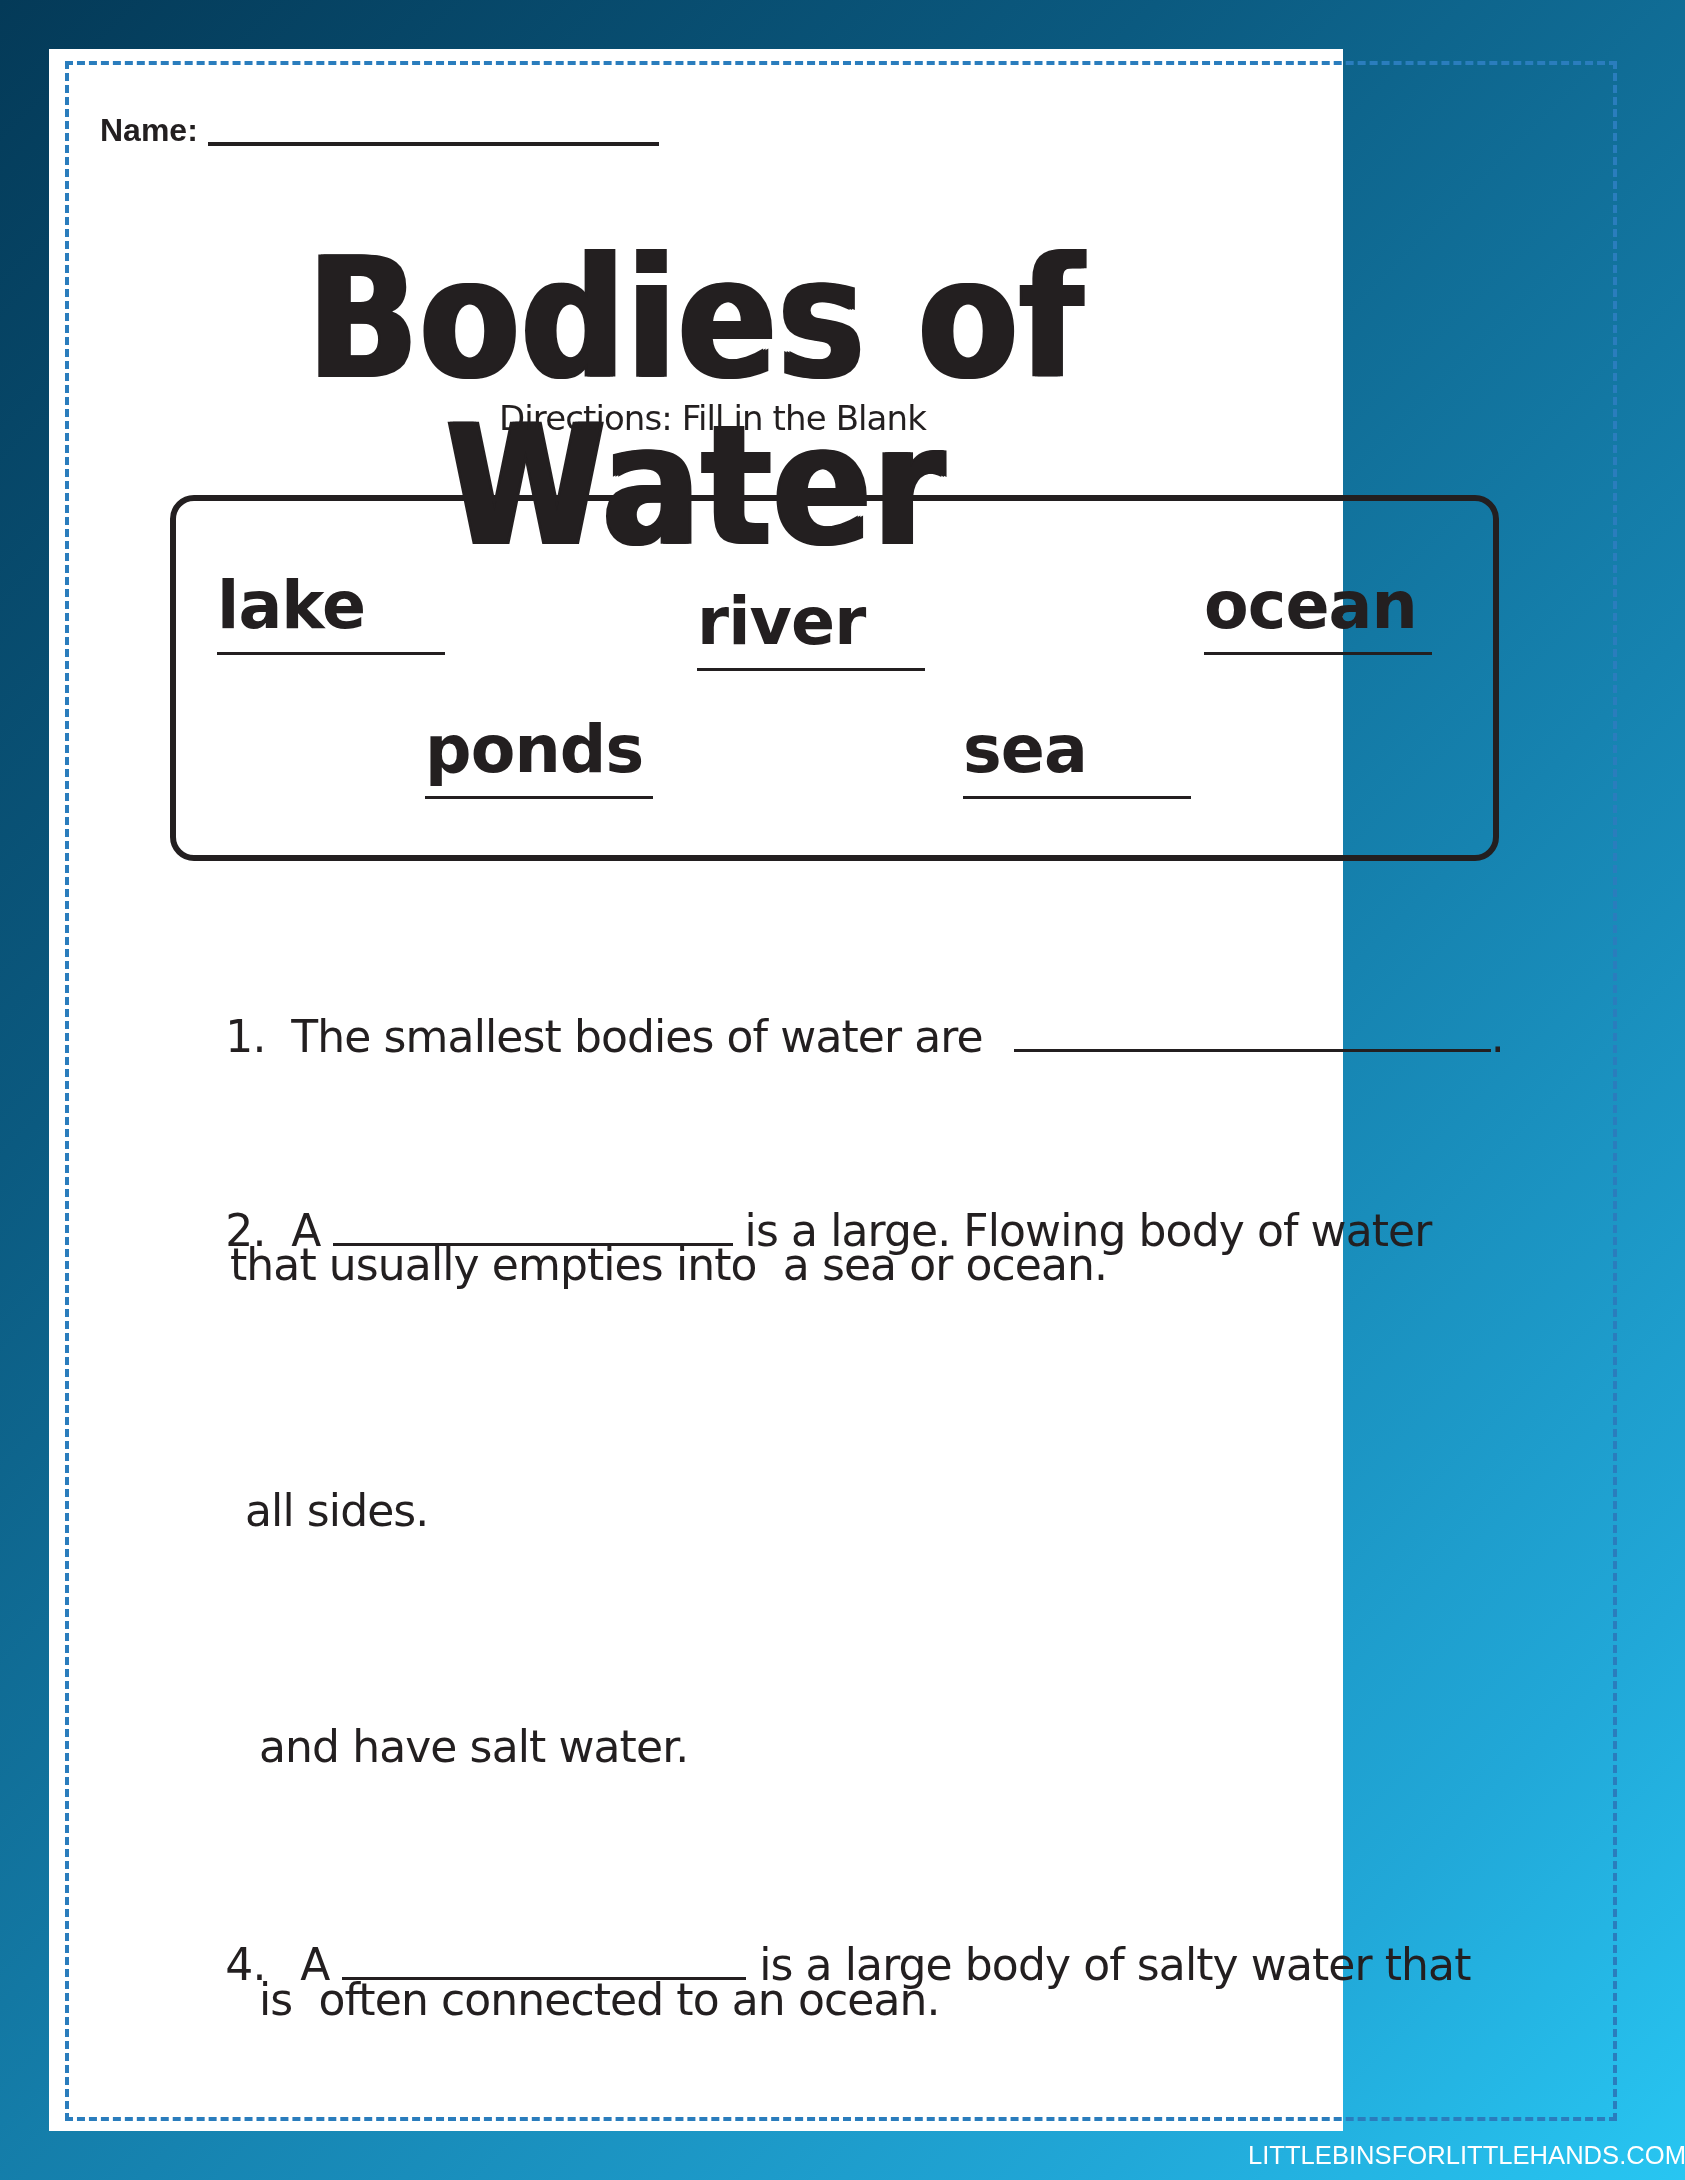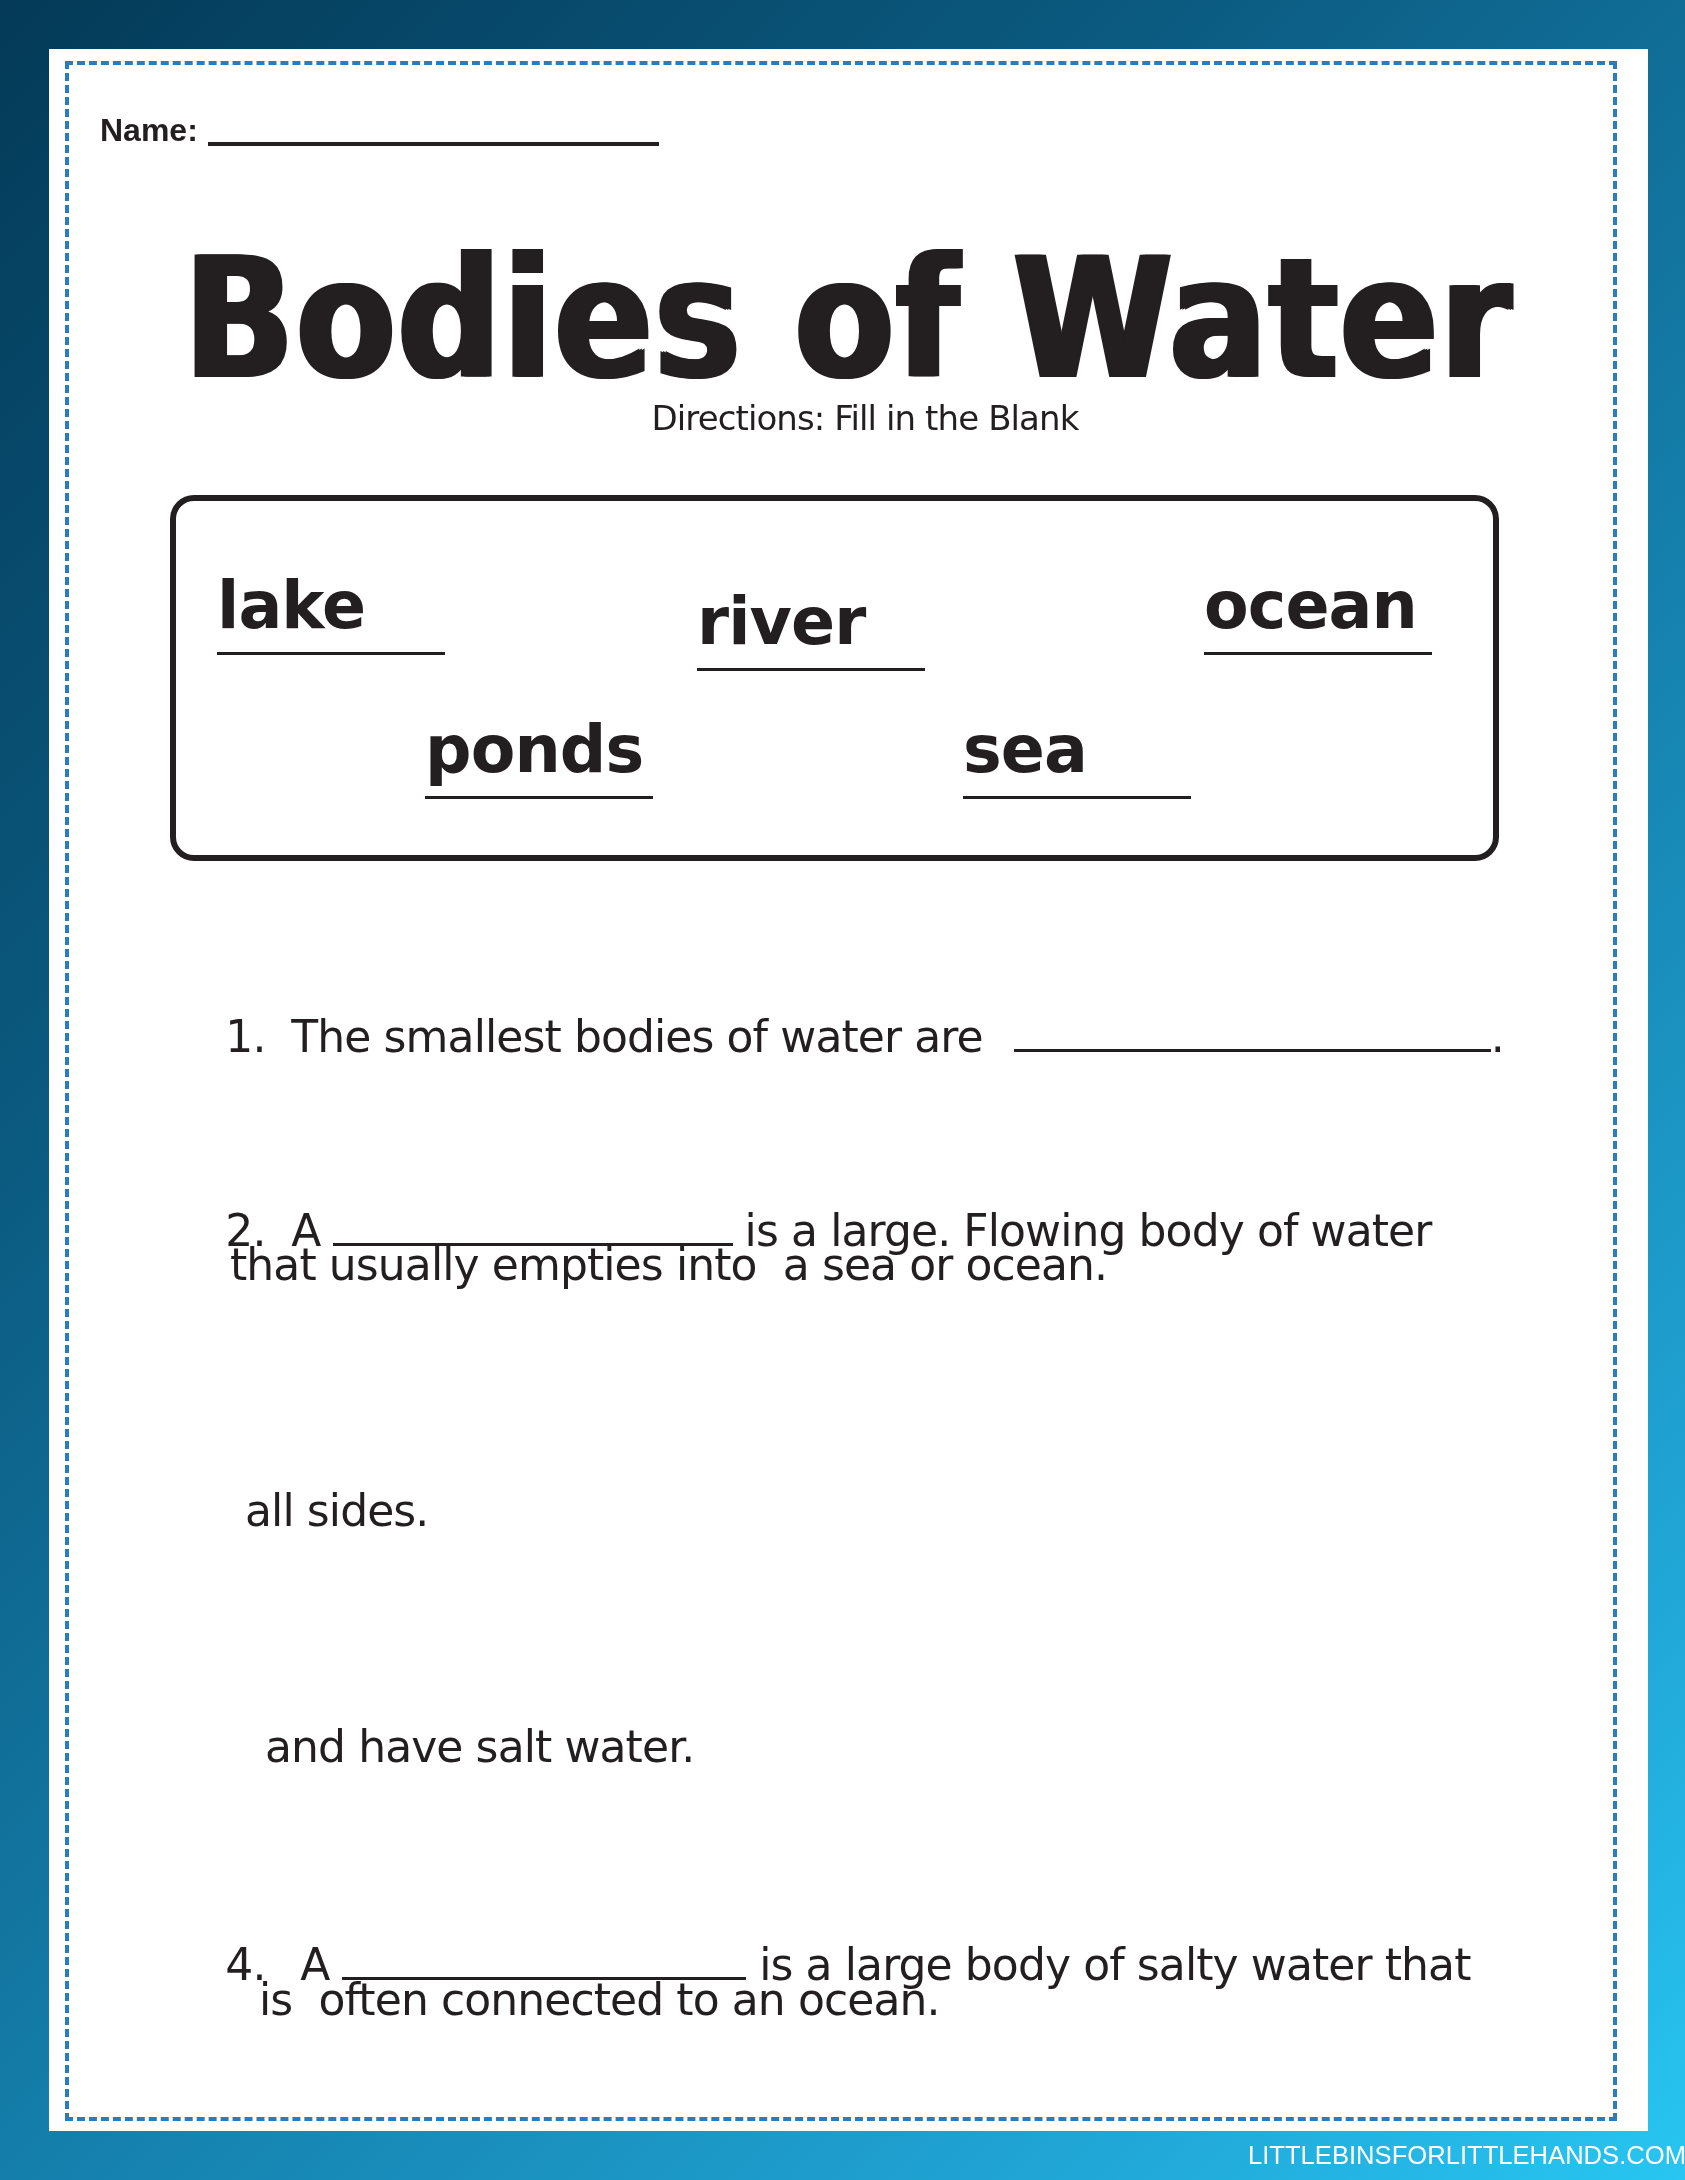--- a/index.html
+++ b/index.html
@@ -3,21 +3,21 @@
 <meta charset="utf-8">
 <style>
   html, body { margin: 0; padding: 0; }
   body {
     width: 1686px; height: 2181px; position: relative; overflow: hidden;
     background: linear-gradient(135deg, #043a58 0%, #0b5a80 30%, #1683b0 60%, #21a8d8 85%, #28c6f2 100%);
     font-family: "DejaVu Sans", sans-serif;
     color: #231f20;
   }
   .page {
-    position: absolute; left: 49px; top: 49px; width: 1599px; height: 2082px;
+    position: absolute; left: 49px; top: 49px; width: 1294px; height: 2082px;
     background: #ffffff;
   }
   .dash-border {
     position: absolute; left: 16px; top: 12px; width: 1552px; height: 2060px;
     border: 4.3px dashed #2a7dbd; box-sizing: border-box;
   }
   .name-row {
     position: absolute; left: 51px; top: 63px; display: flex; align-items: flex-end;
   }
   .name-label {
@@ -110,21 +110,21 @@
     <span class="q-num" style="width:66px;">1.</span><span>The smallest bodies of water are</span><span class="blank" style="width:477px; margin-left:31px;"></span><span>.</span>
   </div>
 
   <div class="question" style="top:1116px;">
     <span class="q-num" style="width:66px;">2.</span><span>A</span><span class="blank" style="width:400px; margin-left:12px; margin-right:12px;"></span><span>is a large. Flowing body of water</span>
   </div>
   <div class="question" style="top:1194px; left:181px;">that usually empties into  a sea or ocean.</div>
 
   <div class="question" style="top:1440px; left:196px;">all sides.</div>
 
-  <div class="question" style="top:1676px; left:210px;margin-left:6px;">and have salt water.</div>
+  <div class="question" style="top:1676px; left:210px;">and have salt water.</div>
 
   <div class="question" style="top:1850px;">
     <span class="q-num" style="width:75px;">4.</span><span>A</span><span class="blank" style="width:404px; margin-left:12px; margin-right:13.6px;"></span><span>is a large body of salty water that</span>
   </div>
   <div class="question" style="top:1929px; left:210px;">is  often connected to an ocean.</div>
 </div>
 
 <div class="footer">LITTLEBINSFORLITTLEHANDS.COM</div>
 
 

